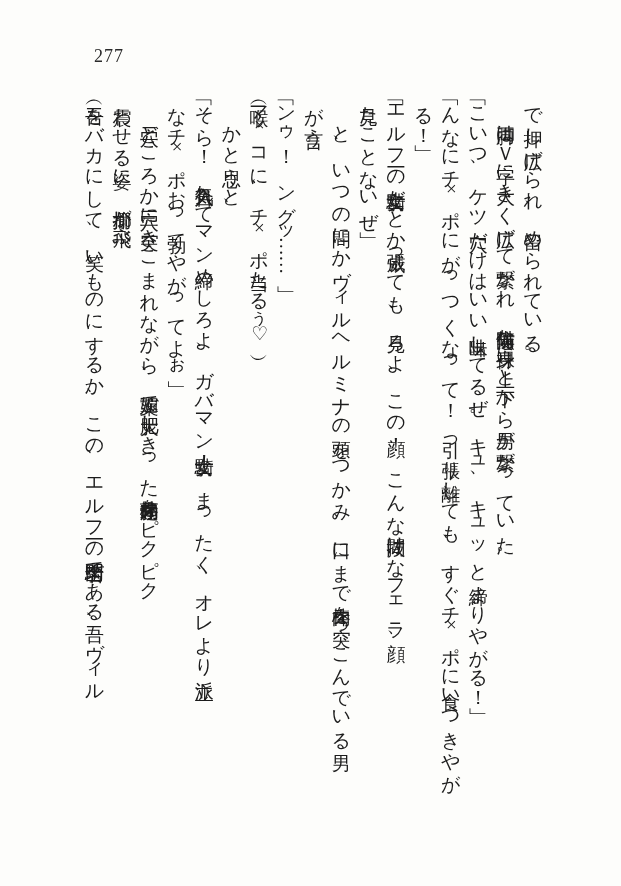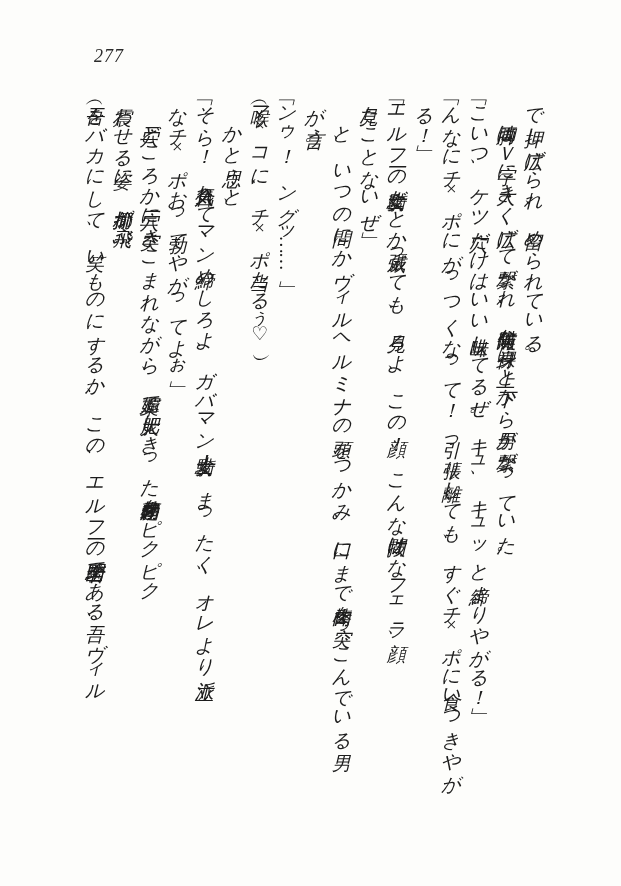--- a/index.html
+++ b/index.html
@@ -11,21 +11,20 @@
     height: 886px;
     background: #ffffff;
     font-family: "Liberation Serif", "DejaVu Serif", serif;
   }
   .book-page {
     position: relative;
     width: 621px;
     height: 886px;
     background: #fdfdfb;
     overflow: hidden;
-    font-style: italic;
   }
   .page-number {
     position: absolute;
     left: 94px;
     top: 46px;
     font-size: 18px;
     letter-spacing: 1px;
     color: #2b2b2b;
     font-family: "Liberation Serif", "DejaVu Serif", serif;
   }

